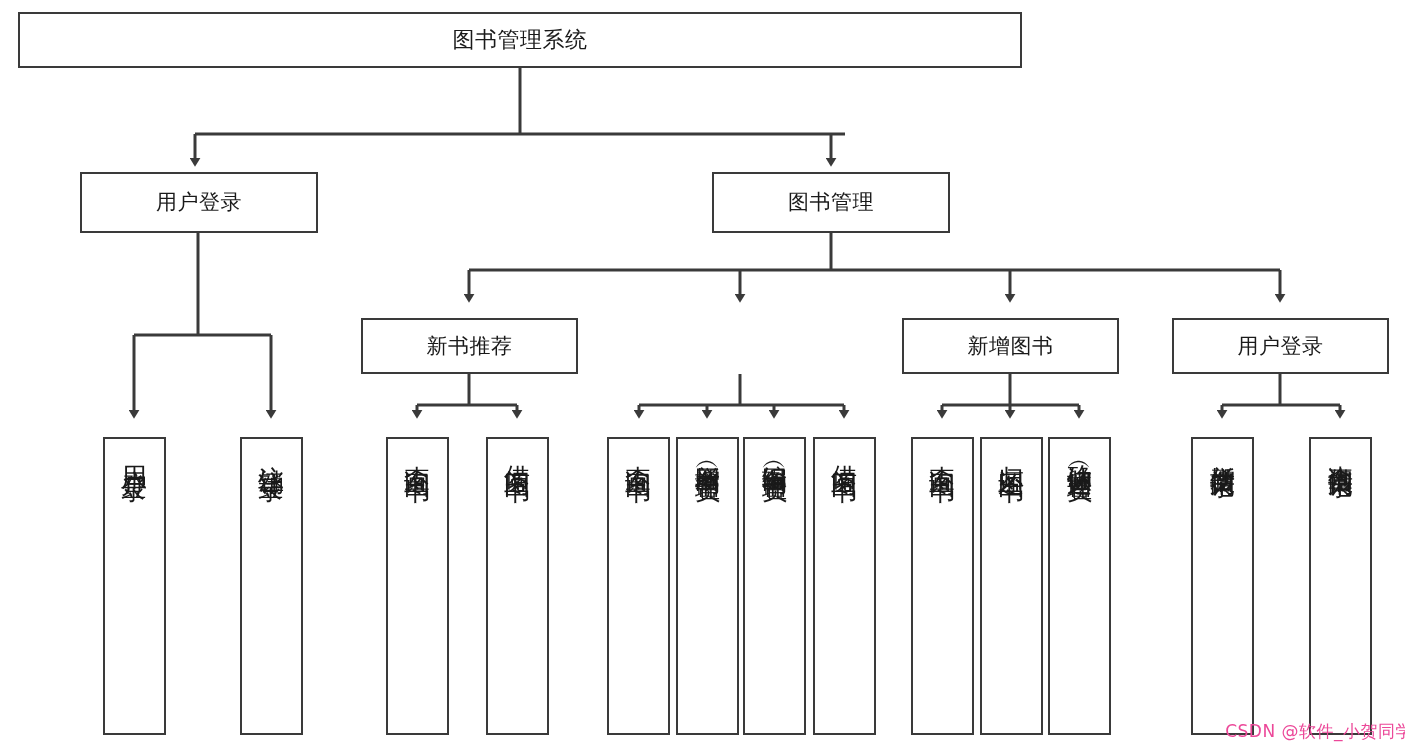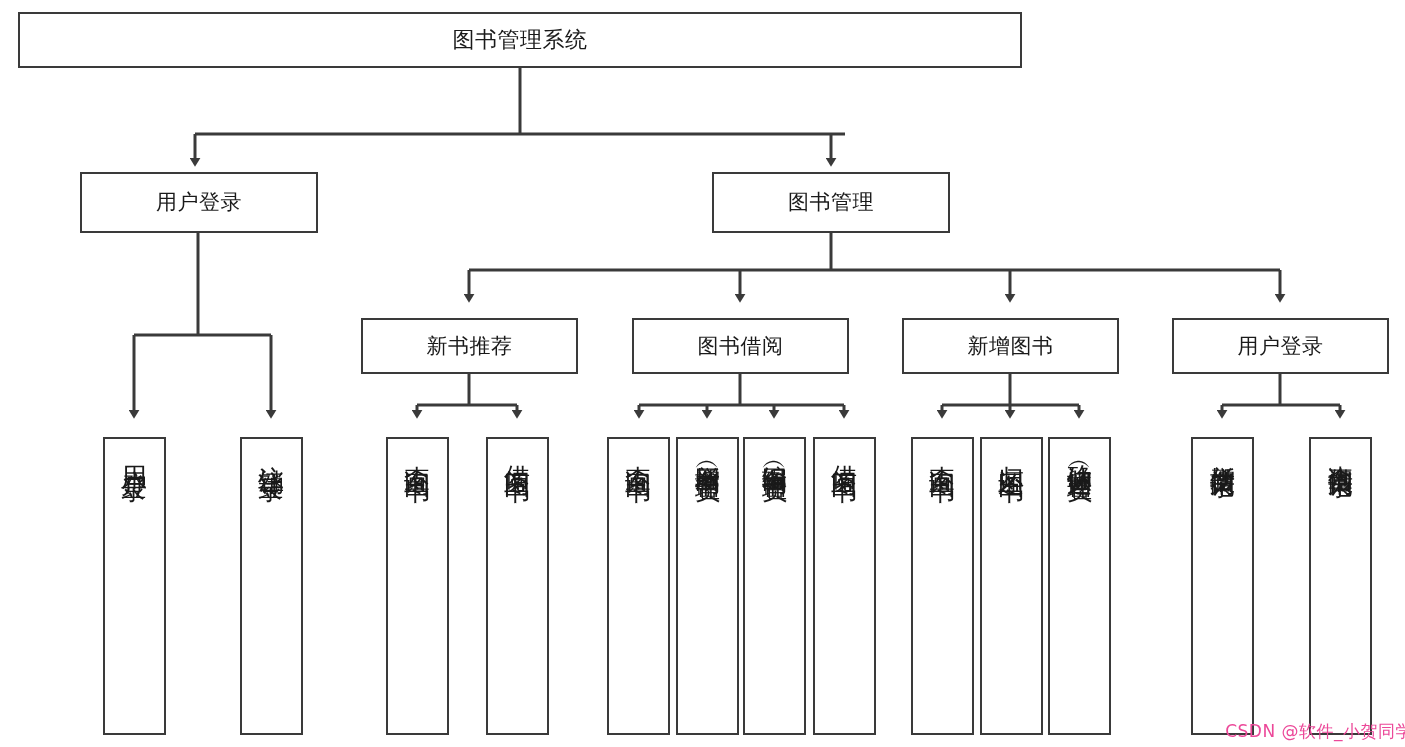--- a/index.html
+++ b/index.html
@@ -141,23 +141,20 @@
   <div class="node horiz" style="left:80px; top:172px; width:238px; height:61px;">
     <span class="label">用户登录</span>
   </div>
   <div class="node horiz" style="left:712px; top:172px; width:238px; height:61px;">
     <span class="label">图书管理</span>
   </div>
 
   <div class="node horiz" style="left:361px; top:318px; width:217px; height:56px;">
     <span class="label">新书推荐</span>
   </div>
-  <div class="node horiz" style="left:632px; top:318px; width:217px; height:56px;">
-    <span class="label">图书借阅</span>
-  </div>
   <div class="node horiz" style="left:902px; top:318px; width:217px; height:56px;">
     <span class="label">新增图书</span>
   </div>
   <div class="node horiz" style="left:1172px; top:318px; width:217px; height:56px;">
     <span class="label">用户登录</span>
   </div>
 
   <div class="node vert" style="left:103px; top:437px; width:63px; height:298px;">
     <span class="label">用户登录</span>
   </div>

